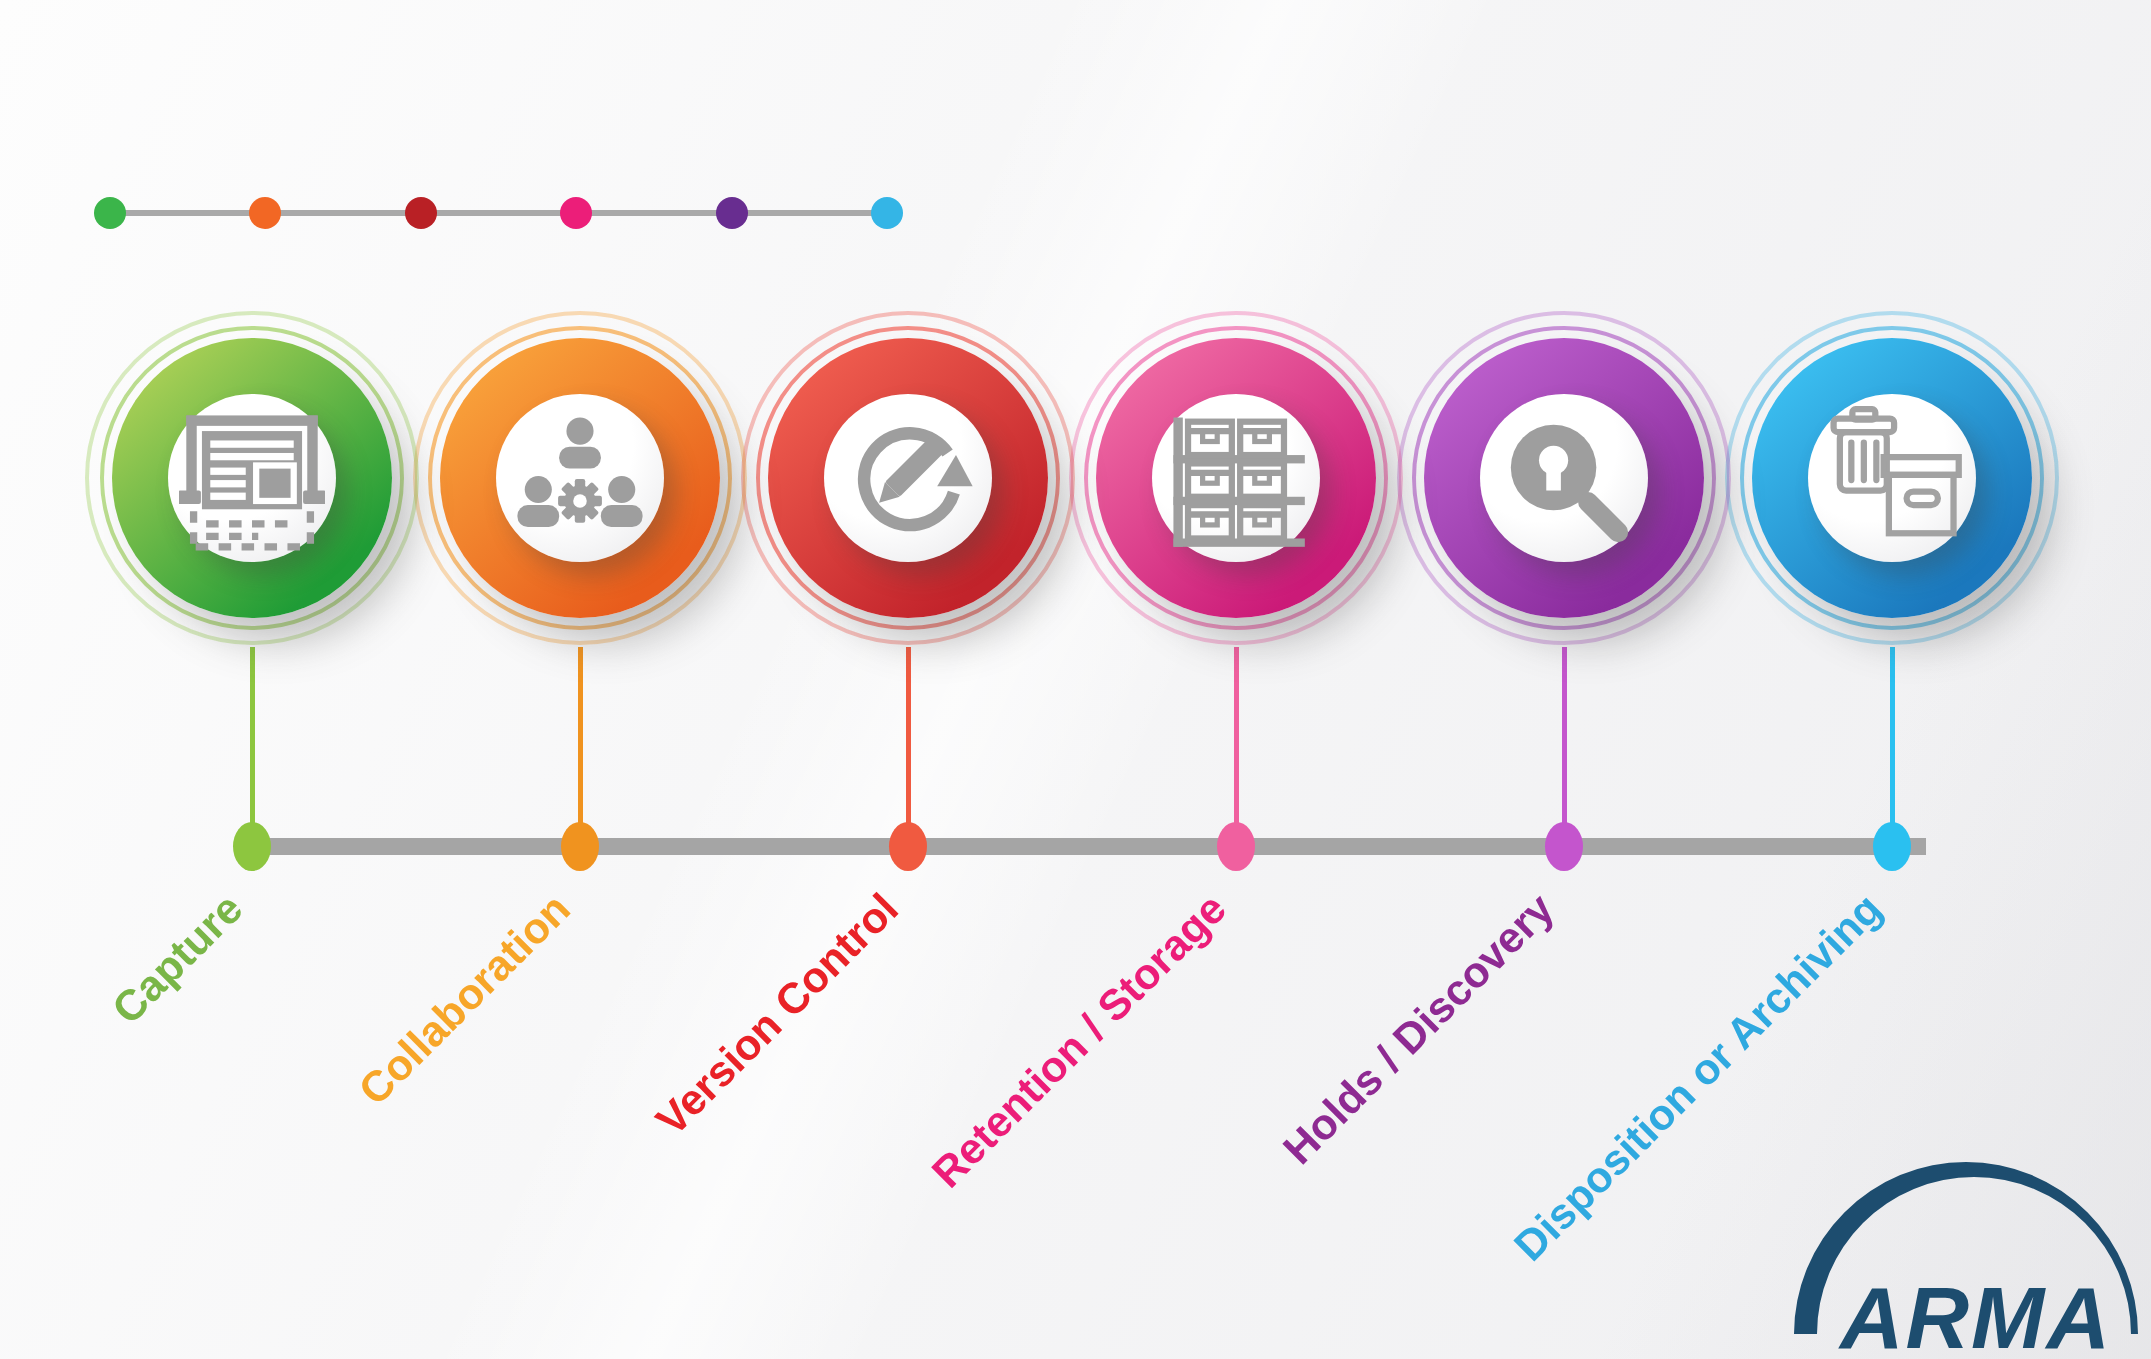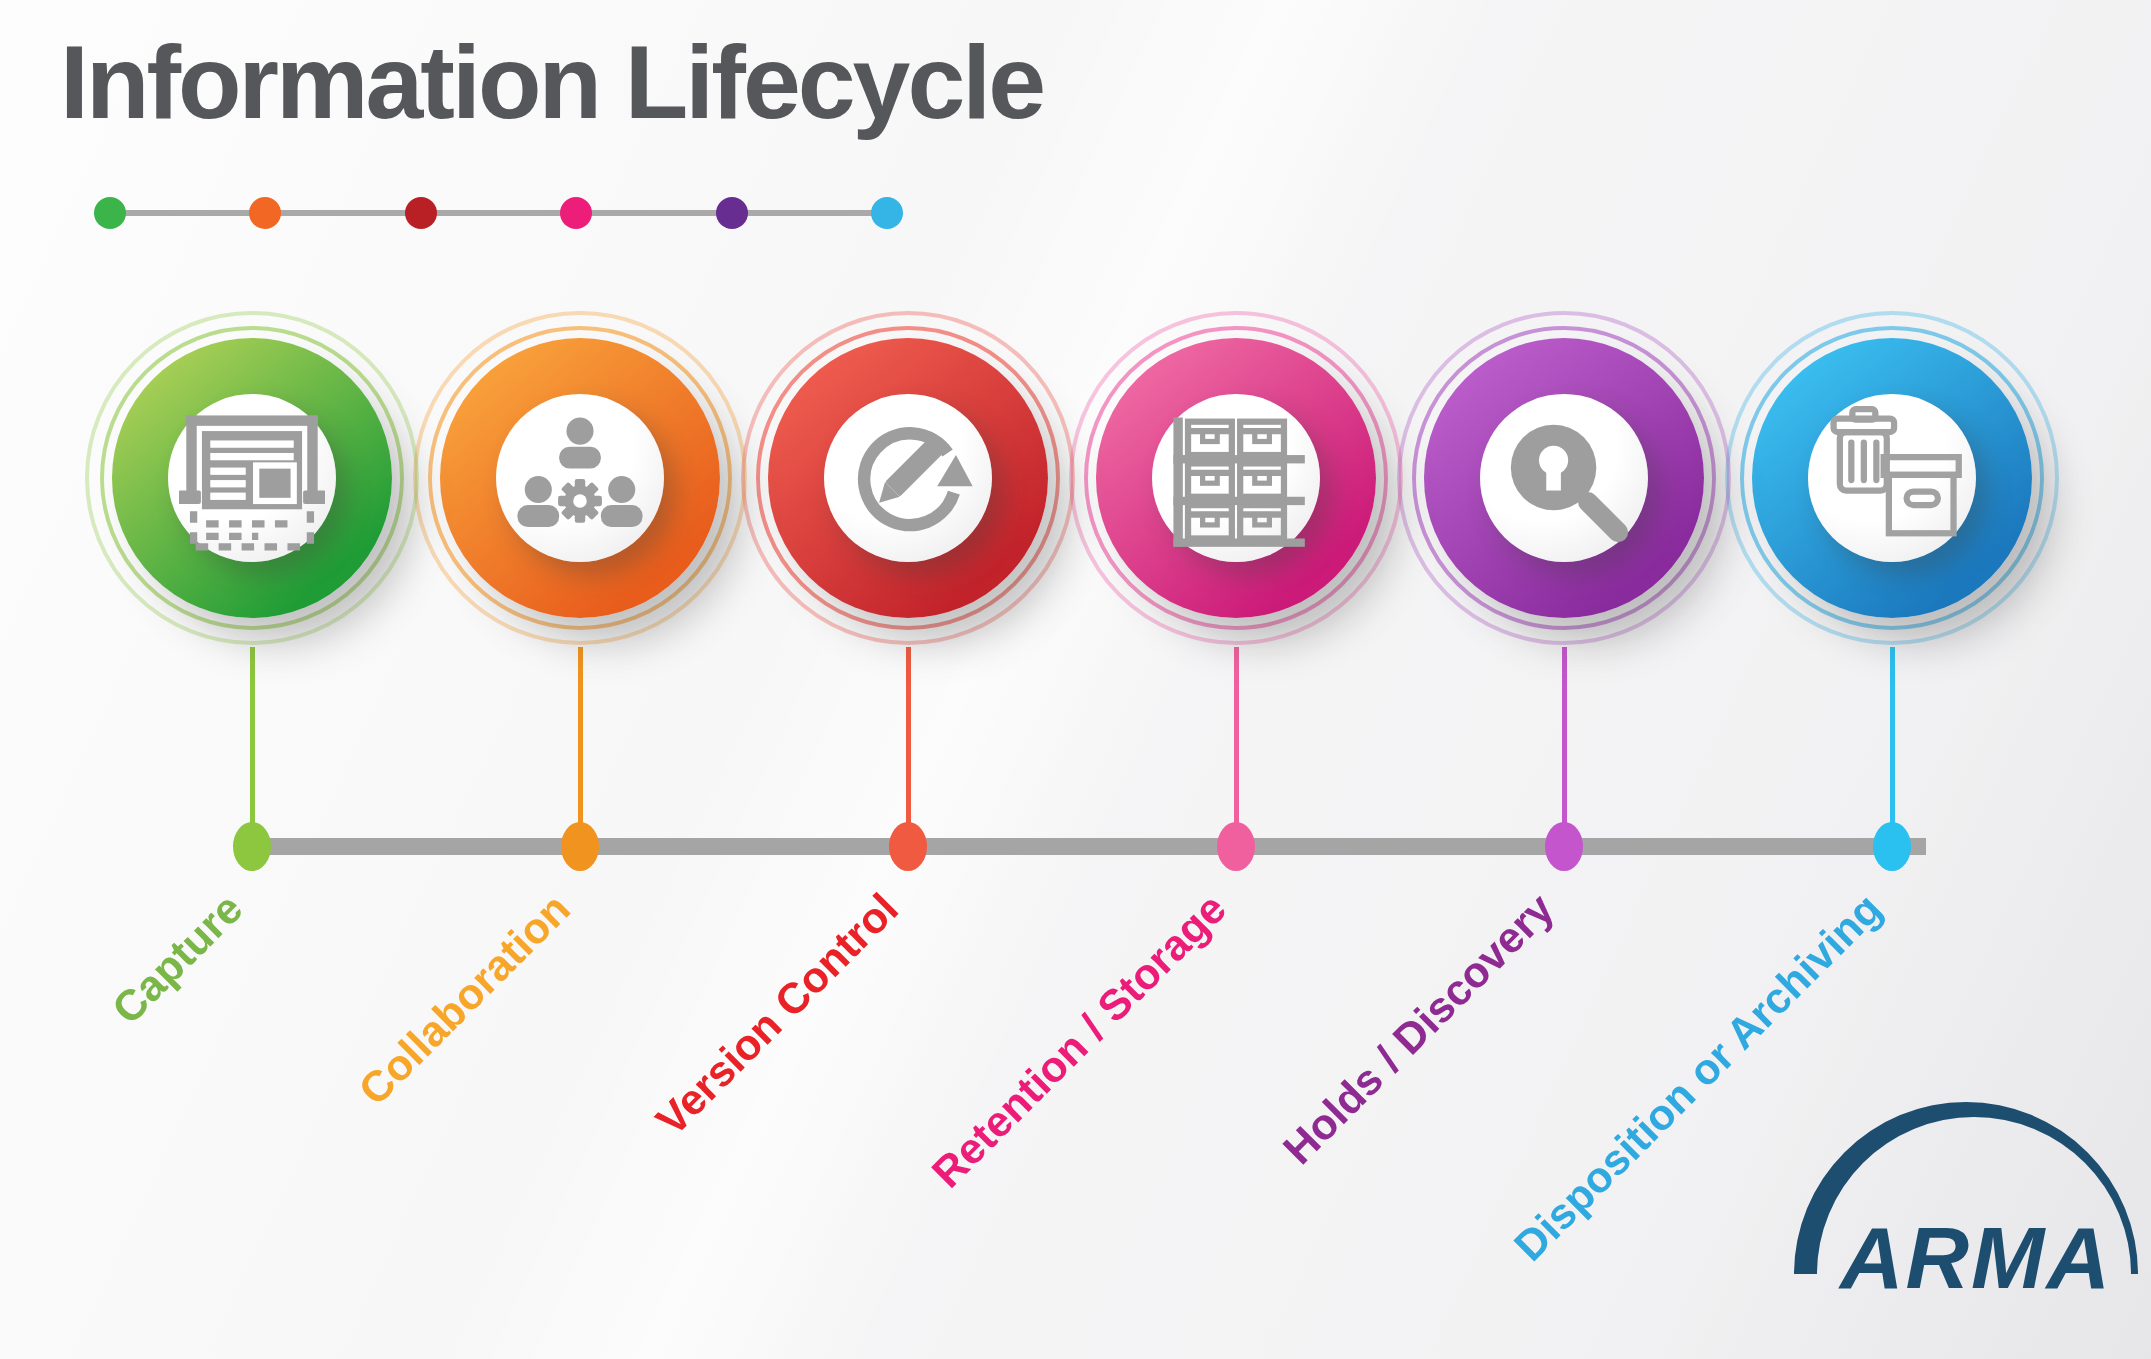--- a/index.html
+++ b/index.html
@@ -41,29 +41,28 @@
   }
   .stage-icon{width:146px;height:146px;}
   .connector{position:absolute;left:-2px;top:647px;width:5px;height:180px;background:var(--dc);}
   .tl-dot{position:absolute;left:-19px;top:822px;width:38px;height:49px;border-radius:50%;background:var(--dc);}
   .stage-label{
     position:absolute;right:35px;top:884px;
     transform:rotate(-45deg);transform-origin:100% 0;
     color:var(--lc);font-size:43px;font-weight:bold;white-space:nowrap;
   }
   .timeline-bar{position:absolute;left:252px;top:838px;width:1674px;height:17px;background:#a5a5a5;}
-  .logo{position:absolute;left:1788px;top:1092px;width:362px;height:205px;}
+  .logo{position:absolute;left:1788px;top:1152px;width:362px;height:205px;}
 </style>
 </head>
 <body>
 
 <div class="canvas">
   <div class="sheen"></div>
 
-  <h1 class="page-title" style="color: rgb(86, 87, 90);">Information Lifecycle</h1>
 
   <div class="title-rule">
     <div class="title-line" style="background: rgb(169, 169, 169);"></div>
     <span class="tdot" style="left: 94px; background: rgb(59, 181, 74);"></span>
     <span class="tdot" style="left: 249px; background: rgb(242, 103, 36);"></span>
     <span class="tdot" style="left: 405px; background: rgb(185, 32, 37);"></span>
     <span class="tdot" style="left: 560px; background: rgb(236, 30, 121);"></span>
     <span class="tdot" style="left: 716px; background: rgb(104, 45, 144);"></span>
     <span class="tdot" style="left: 871px; background: rgb(52, 181, 230);"></span>
   </div>

